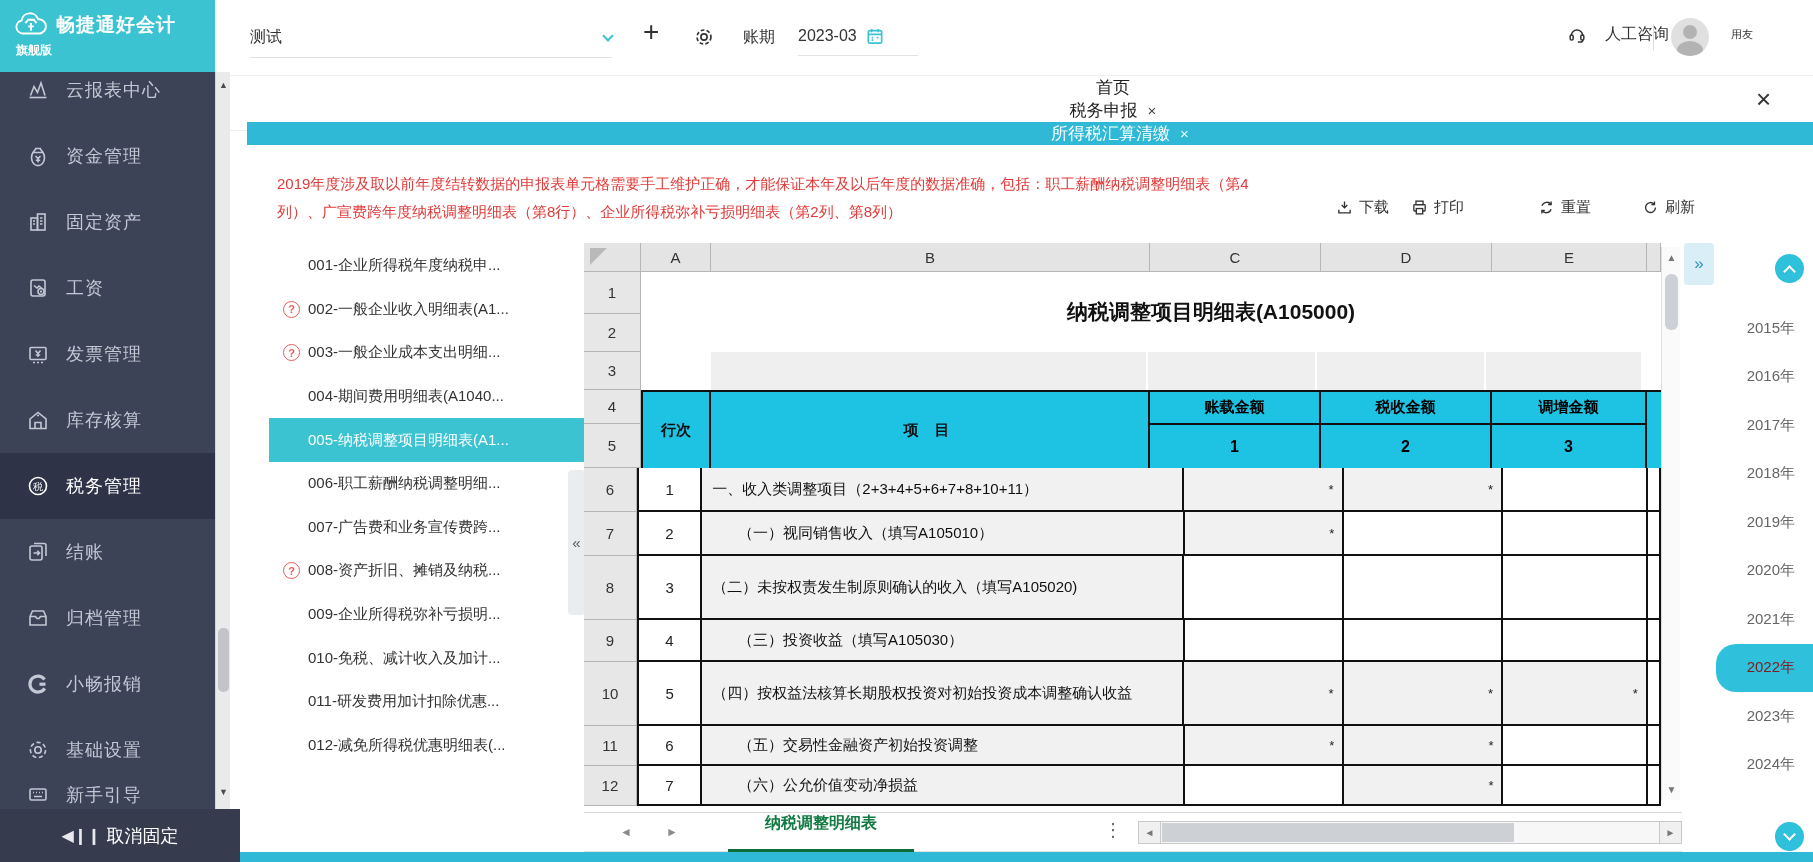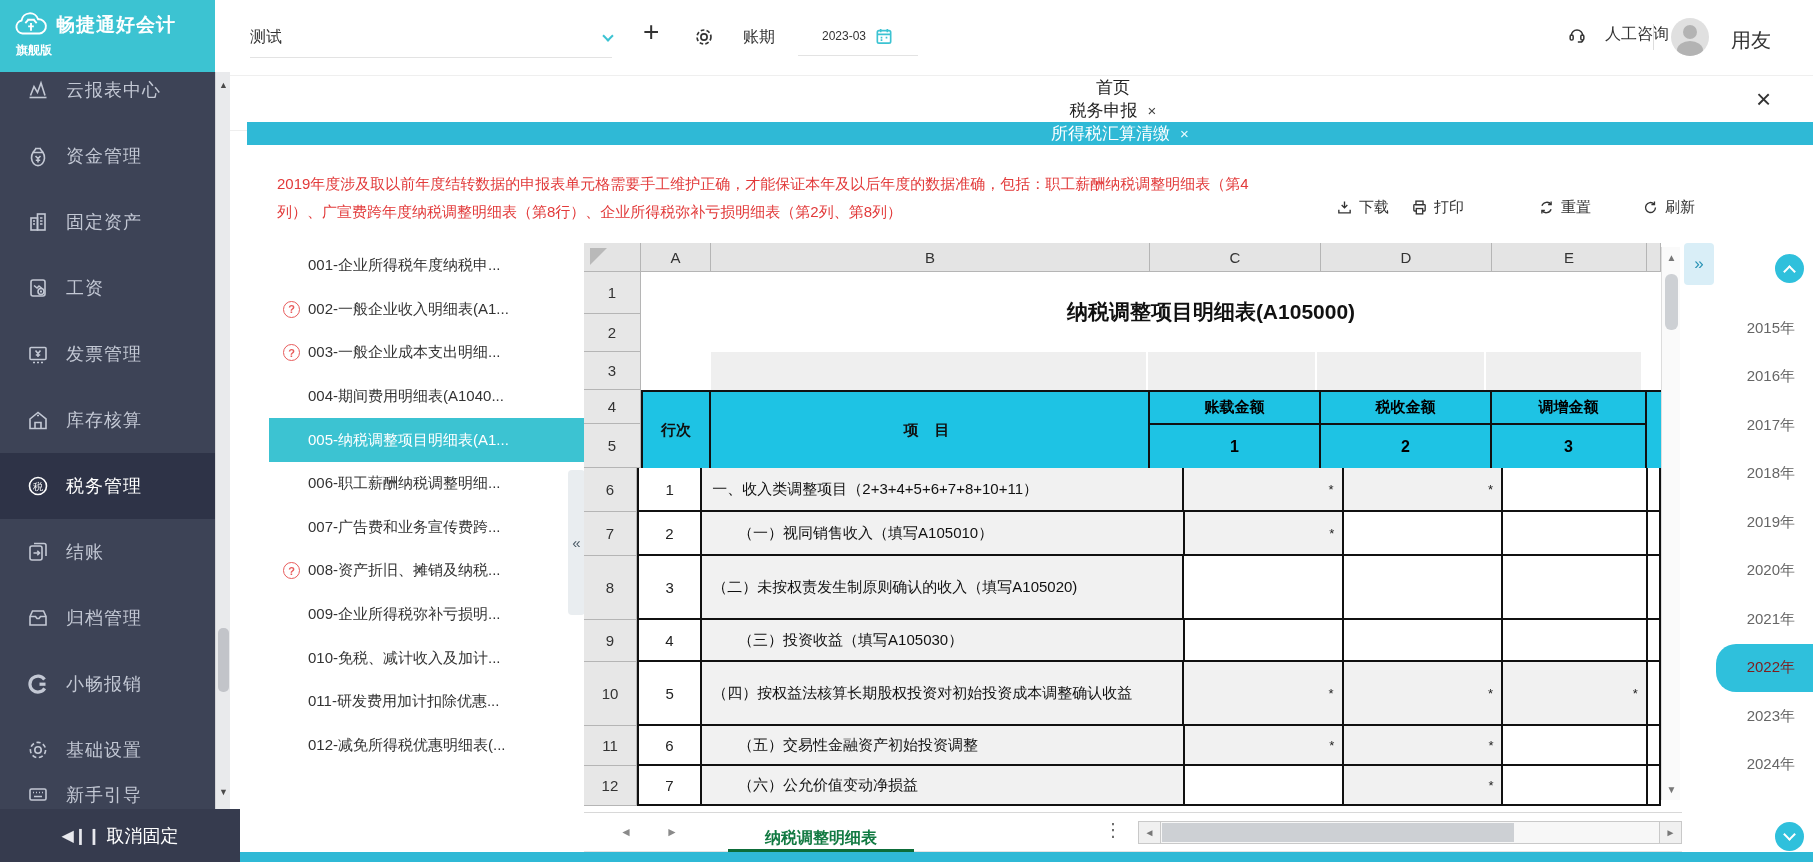--- a/index.html
+++ b/index.html
@@ -25,27 +25,27 @@
   .unpin-bar{left:0;top:809px;width:240px;height:53px;background:#363b4e;color:#fff;display:flex;align-items:center;justify-content:center;gap:6px;font-size:18px;cursor:pointer;}
   .unpin-glyph{font-size:16px;color:#e8e9ee;}
 
   
   .topbar{left:215px;top:0;width:1598px;height:76px;background:#fff;border-bottom:1px solid #efefef;}
   .acct-field{position:absolute;left:35px;top:18px;width:362px;height:40px;border-bottom:1px solid #e3e3e3;display:flex;align-items:center;justify-content:space-between;color:#333;font-size:16px;cursor:pointer;}
   .chev{display:inline-block;width:8px;height:8px;border-right:2px solid #3cc3d2;border-bottom:2px solid #3cc3d2;transform:rotate(45deg);margin-top:-4px;}
   .plus-btn{position:absolute;left:428px;top:16px;font-size:28px;color:#333;font-weight:300;cursor:pointer;}
   .gear-btn{position:absolute;left:478px;top:26px;color:#333;cursor:pointer;}
   .period-label{position:absolute;left:528px;top:27px;font-size:16px;color:#333;}
-  .period-field{position:absolute;left:583px;top:16px;width:120px;height:40px;border-bottom:1px solid #e3e3e3;display:flex;align-items:center;gap:8px;font-size:12px;color:#333;cursor:pointer;justify-content:center;}
+  .period-field{position:absolute;left:583px;top:16px;width:120px;height:40px;border-bottom:1px solid #e3e3e3;display:flex;align-items:center;gap:8px;font-size:16px;color:#333;cursor:pointer;}
   .support{position:absolute;left:1352px;top:24px;display:flex;align-items:center;gap:18px;font-size:16px;color:#333;cursor:pointer;}
   .tb-divider{position:absolute;left:1438px;top:24px;width:1px;height:26px;background:#ddd;}
   .avatar{position:absolute;left:1456px;top:18px;width:38px;height:38px;border-radius:50%;background:#e0e0e0;overflow:hidden;}
   .avatar::before{content:"";position:absolute;left:12px;top:7px;width:14px;height:14px;border-radius:50%;background:#b3b3b3;}
   .avatar::after{content:"";position:absolute;left:6px;top:23px;width:26px;height:18px;border-radius:50%;background:#b3b3b3;}
-  .username{position:absolute;left:1516px;top:27px;font-size:20px;color:#333;cursor:pointer;}
+  .username{position:absolute;left:1516px;top:27px;font-size:11px;color:#333;cursor:pointer;}
 
   
   .tabbar{left:215px;top:76px;width:1778px;height:55px;background:#fff;border-bottom:1px solid #eee;display:flex;align-items:stretch;padding-left:32px;flex-direction:column;}
   .tab{display:flex;align-items:center;justify-content:center;gap:10px;padding:0 26px;font-size:17px;color:#222;cursor:pointer;}
   .tab .tx{font-size:15px;color:#444;}
   .tab.active{background:#2fb9d6;color:#fff;min-width:223px;}
   .tab.active .tx{color:#eafcff;}
   .tabbar-close{position:absolute;left:1756px;top:84px;font-size:26px;color:#333;cursor:pointer;}
 
   
@@ -89,21 +89,21 @@
   .srow .cb{width:517px;background:#f1f1f1;display:flex;align-items:center;padding:2px 10px;font-size:15px;font-weight:normal;color:#111;line-height:1.35;word-break:break-all;}
   .srow.indent .cb{padding-left:36px;}
   .srow .cc{width:171px;display:flex;align-items:center;justify-content:flex-end;padding-right:8px;font-size:13px;color:#222;}
   .srow .ce{width:155px;display:flex;align-items:center;justify-content:flex-end;padding-right:8px;font-size:13px;color:#222;}
   .srow .sliver{width:14px;}
   .srow .filled{background:#f1f1f1;}
 
   
   .sheet-bottom{left:584px;top:812px;width:1098px;height:40px;background:#fff;border-top:1px solid #d8d8d8;border-bottom:1px solid #e4e4e4;}
   .nav-arrow{position:absolute;top:12px;font-size:12px;color:#8a8a8a;cursor:pointer;}
-  .sheet-tab{position:absolute;left:144px;top:0;width:186px;height:39px;display:flex;align-items:flex-end;justify-content:center;font-size:16px;font-weight:bold;color:#127a42;border-bottom:3px solid #0d6d39;cursor:pointer;}
+  .sheet-tab{position:absolute;left:144px;top:0;width:186px;height:39px;display:flex;align-items:flex-start;justify-content:center;font-size:16px;font-weight:bold;color:#127a42;border-bottom:3px solid #0d6d39;cursor:pointer;}
   .dots{position:absolute;left:520px;top:6px;font-size:18px;color:#666;cursor:pointer;}
   .hscroll{position:absolute;left:554px;top:8px;width:544px;height:23px;border:1px solid #c9c9c9;background:#f7f7f7;}
   .hs-btn{position:absolute;top:0;width:22px;height:21px;display:flex;align-items:center;justify-content:center;font-size:10px;color:#777;background:#f0f0f0;cursor:pointer;}
   .hs-thumb{position:absolute;left:23px;top:1px;width:352px;height:19px;background:#cdd0d4;cursor:pointer;}
 
   
   .vscroll{left:1661px;top:247px;width:19px;height:553px;background:#fafafa;border-left:1px solid #ddd;}
   .vs-btn{position:absolute;left:0;width:19px;text-align:center;font-size:10px;color:#777;cursor:pointer;}
   .vs-thumb{position:absolute;left:3px;top:27px;width:13px;height:56px;background:#cdd0d4;border-radius:6px;cursor:pointer;}
   .expander{left:1684px;top:243px;width:30px;height:42px;background:#d9eef7;border-radius:4px;display:flex;align-items:center;justify-content:center;font-size:17px;color:#2a93b5;cursor:pointer;}

